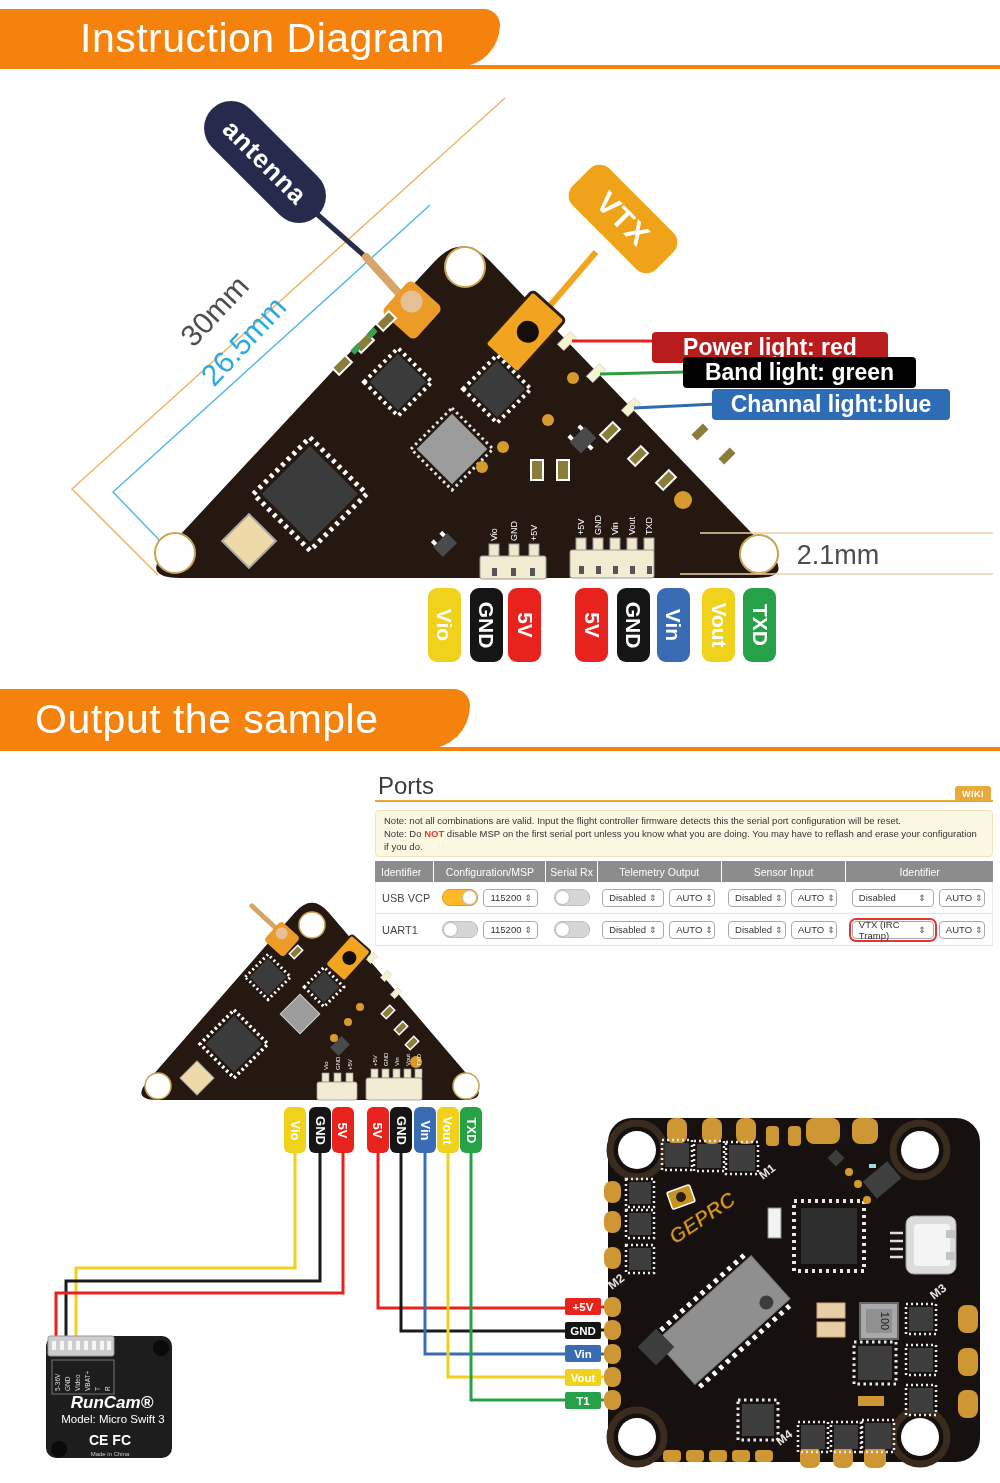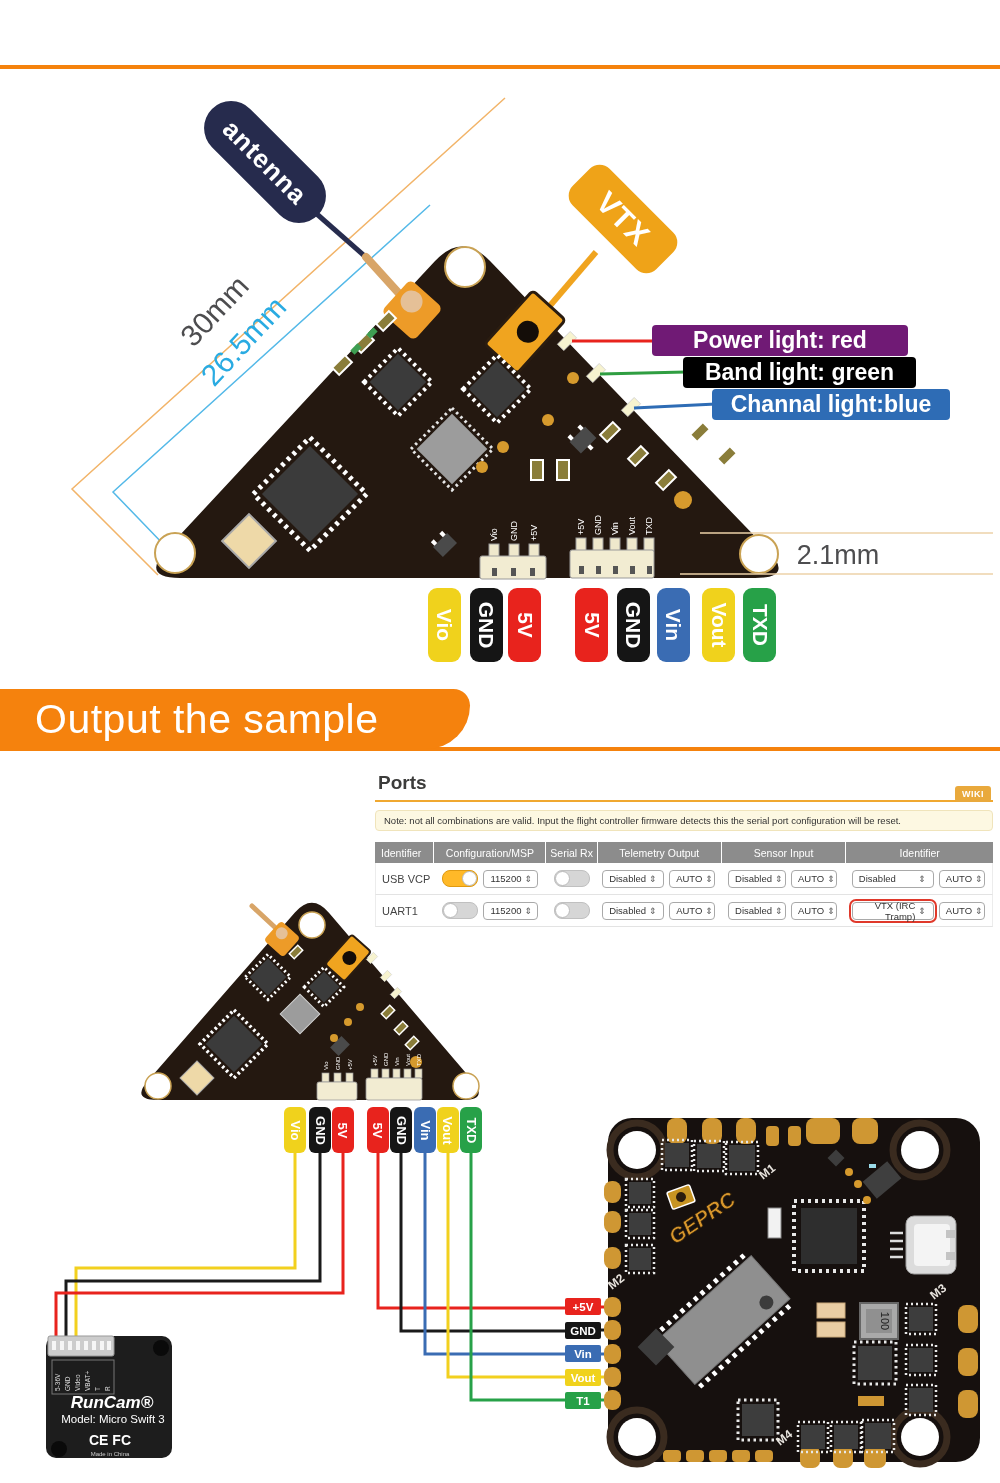--- a/index.html
+++ b/index.html
@@ -12,21 +12,21 @@
   .dlabel{display:flex;align-items:center;justify-content:center;color:#fff;font-weight:bold;}
   .lightlab{border-radius:4px;font-size:23px;}
   .tag{display:flex;align-items:center;justify-content:center;color:#fff;font-weight:bold;}
   .tag>span{transform:rotate(90deg);white-space:nowrap;}
   .t1{width:33px;height:74px;border-radius:9px;font-size:21px;}
   .t2{width:22px;height:46px;border-radius:6px;font-size:13px;}
   .wt{width:36px;height:17px;border-radius:2px;font-size:11.5px;font-weight:bold;color:#fff;
       display:flex;align-items:center;justify-content:center;}
   .c-y{background:#f0d21c}.c-k{background:#151515}.c-r{background:#e8231d}.c-b{background:#3a6cb3}.c-g{background:#27a148}
   
-  .ports-title{font-size:19px;color:#3c3c3b;font-weight:bold;}
+  .ports-title{font-size:24px;color:#3c3c3b;}
   .wiki{background:#e9a93c;color:#fff;font-size:9px;font-weight:bold;border:none;border-radius:3px;
         padding:3px 7px;letter-spacing:.5px;cursor:pointer;}
   .underline{background:#f0a830;height:2px;}
   .notebox{background:#fdf8e2;border:1px solid #f0e4bb;border-radius:4px;font-size:9.5px;color:#333;
            line-height:13px;padding:3px 8px;}
   .nb{font-weight:normal}.nred{color:#e03c31;font-weight:bold}
   .ptable{font-size:11px;color:#444;}
   .thead{display:flex;background:#8c8c8c;color:#fff;height:21px;align-items:stretch;}
   .thead .cell{display:flex;align-items:center;justify-content:center;border-right:1px solid #fff;font-size:10.5px;}
   .thead .cell:last-child{border-right:none;}
@@ -441,36 +441,39 @@
     <circle cx="161" cy="1348" r="8" fill="#0a0a0a"></circle>
     <circle cx="59" cy="1449" r="8" fill="#0a0a0a"></circle>
     <text x="112" y="1408" text-anchor="middle" font-size="17" font-style="italic" font-weight="bold" fill="#fff">RunCam®</text>
     <text x="113" y="1423" text-anchor="middle" font-size="11.5" fill="#fff">Model: Micro Swift 3</text>
     <text x="110" y="1445" text-anchor="middle" font-size="14" font-weight="bold" fill="#fff">CE FC</text>
     <text x="110" y="1456" text-anchor="middle" font-size="6" fill="#ccc">Made in China</text>
   </g>
 </svg>
 
 <div class="ov rule" style="top:65px;"></div>
+<div class="ov banner" style="left:0;top:9px;width:500px;height:58px;padding-left:80px;">
+  <span>Instruction Diagram</span>
+</div>
 
 <div class="ov rule" style="top:747px;"></div>
 <div class="ov banner" style="left:0;top:689px;width:470px;height:60px;padding-left:35px;">
   <span>Output the sample</span>
 </div>
 
 <div class="ov dlabel" style="left:190px;top:135px;width:150px;height:54px;border-radius:27px;background:#262b4d;
      transform:rotate(45deg);font-size:26px;letter-spacing:1px;">
   <span>antenna</span>
 </div>
 <div class="ov dlabel" style="left:564px;top:193px;width:118px;height:52px;border-radius:14px;background:#efa318;
      transform:rotate(45deg);font-size:30px;letter-spacing:1px;">
   <span>VTX</span>
 </div>
 
-<div class="ov dlabel lightlab" style="left:652px;top:325px;width:256px;height:31px;background:#701a75;">
+<div class="ov dlabel lightlab" style="left:652px;top:332px;width:236px;height:31px;background:#b91c1c;">
   <span>Power light: red</span>
 </div>
 <div class="ov dlabel lightlab" style="left:683px;top:357px;width:233px;height:31px;background:#000000;">
   <span>Band light: green</span>
 </div>
 <div class="ov dlabel lightlab" style="left:712px;top:389px;width:238px;height:31px;background:#2e6cb5;">
   <span>Channal light:blue</span>
 </div>
 
 <div class="ov tag t1 c-y" style="left:428px;top:588px;">
@@ -502,23 +505,29 @@
   <div style="position:relative;height:32px;">
     <span class="ports-title" style="position:absolute;left:3px;top:4px;">Ports</span>
     <button class="wiki" style="position:absolute;right:2px;top:6px;margin-top:12px;">WIKI</button>
   </div>
   <div class="underline"></div>
   <div class="notebox" style="margin-top:8px;">
     <div>
       <span class="nb">Note:</span>
       <span>not all combinations are valid. Input the flight controller firmware detects this the serial port configuration will be reset.</span>
     </div>
+    <div>
+      <span class="nb">Note:</span>
+      <span>Do</span>
+      <span class="nred">NOT</span>
+      <span>disable MSP on the first serial port unless you know what you are doing. You may have to reflash and erase your configuration if you do.</span>
+    </div>
   </div>
 
-  <div class="ptable" style="margin-top:11px;text-align:right;">
+  <div class="ptable" style="margin-top:4px;">
     <div class="thead">
       <div class="cell co1">Identifier</div>
       <div class="cell co2">Configuration/MSP</div>
       <div class="cell co3">Serial Rx</div>
       <div class="cell co4">Telemetry Output</div>
       <div class="cell co5">Sensor Input</div>
       <div class="cell co6">Identifier</div>
     </div>
 
     <div class="trow">

